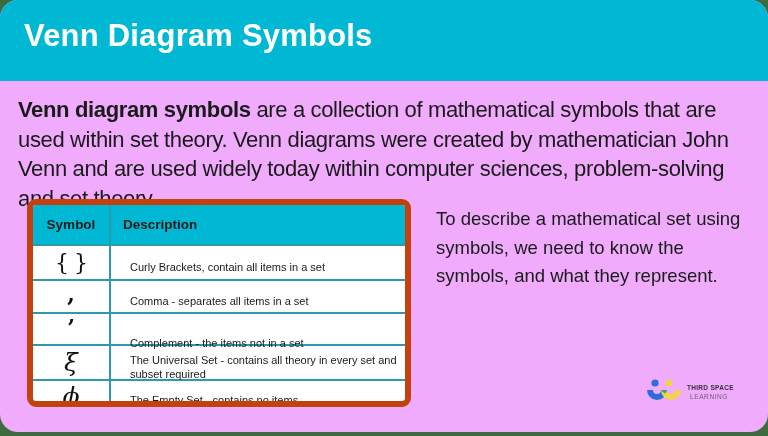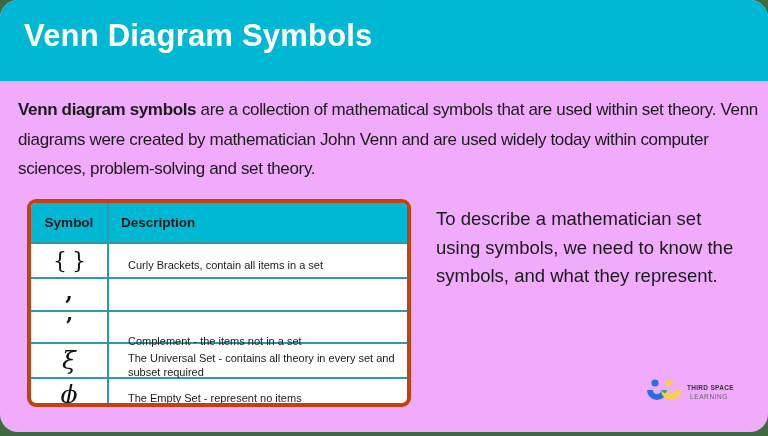--- a/index.html
+++ b/index.html
@@ -35,34 +35,34 @@
       font-weight: bold;
       color: #ffffff;
       letter-spacing: 0.2px;
     }
     .intro {
       position: absolute;
       left: 18px;
       top: 95px;
       width: 740px;
       font-family: "Liberation Sans", sans-serif;
-      font-size: 17px;
+      font-size: 22px;
       line-height: 29.5px;
       color: #1a1a1a;
       letter-spacing: -0.35px;
     }
     .intro b { font-weight: bold; }
 
     .table {
       position: absolute;
       left: 27px;
       top: 199px;
       width: 384px;
       height: 208px;
-      border: 4px solid #c2410c;
+      border: 6px solid #c2410c;
       border-radius: 9px;
       overflow: hidden;
       box-sizing: border-box;
       background: #fff;
     }
     .thead {
       position: absolute;
       left: 0; top: 0;
       width: 100%;
       height: 41px;
@@ -173,38 +173,39 @@
       <div class="th sym">Symbol</div>
       <div class="th desc">Description</div>
     </div>
 
     <div class="row" style="top:41px;height:35px;">
       <div class="sym-cell" style="font-size:22px;letter-spacing:-1px;">{ }</div>
       <div class="desc-cell">Curly Brackets, contain all items in a set</div>
     </div>
     <div class="row" style="top:76px;height:33px;">
       <div class="sym-cell" style="font-size:22px;font-weight:bold;padding-bottom:6px;box-sizing:border-box;">,</div>
+      <div class="desc-cell">Comma - separates all items in a set</div>
     </div>
     <div class="row" style="top:109px;height:32px;">
       <div class="sym-cell" style="font-size:22px;font-weight:bold;align-items:flex-start;padding-top:0px;box-sizing:border-box;">’</div>
       <div class="desc-cell" style="padding-top:20px;box-sizing:border-box;">Complement - the items not in a set</div>
     </div>
     <div class="row" style="top:141px;height:35px;">
       <div class="sym-cell" style="font-size:25px;font-style:italic;">ξ</div>
       <div class="desc-cell">The Universal Set -  contains all theory in every set and subset required</div>
     </div>
     <div class="row last" style="top:176px;height:30px;">
       <div class="sym-cell" style="font-size:25px;font-style:italic;">ϕ</div>
-      <div class="desc-cell">The Empty Set - represent no items</div>
+      <div class="desc-cell">The Empty Set - contains no items</div>
     </div>
 
     <div class="vdiv"></div>
   </div>
 
-  <div class="side-text">To describe a mathematician set using symbols, we need to know the symbols, and what they represent.</div>
+  <div class="side-text">To describe a mathematical set using symbols, we need to know the symbols, and what they represent.</div>
 
   <div class="logo">
     <svg class="logo-mark" viewBox="0 0 40 28" width="40" height="28">
       <circle cx="10" cy="5" r="3.6" fill="#2a6fdb"></circle>
       <circle cx="24" cy="5" r="3.6" fill="#f2d24a"></circle>
       <path d="M2 12 a10 10 0 0 0 20 0 h-6 a4 4 0 0 1 -8 0 z" fill="#2a6fdb"></path>
       <path d="M16 12 a10 10 0 0 0 20 0 h-6 a4 4 0 0 1 -8 0 z" fill="#f2d24a"></path>
       <path d="M16 12 h6 a4 4 0 0 1 -2 3.5 a10 10 0 0 1 -4 -3.5 z" fill="#2aa876"></path>
     </svg>
     <div class="logo-text">

